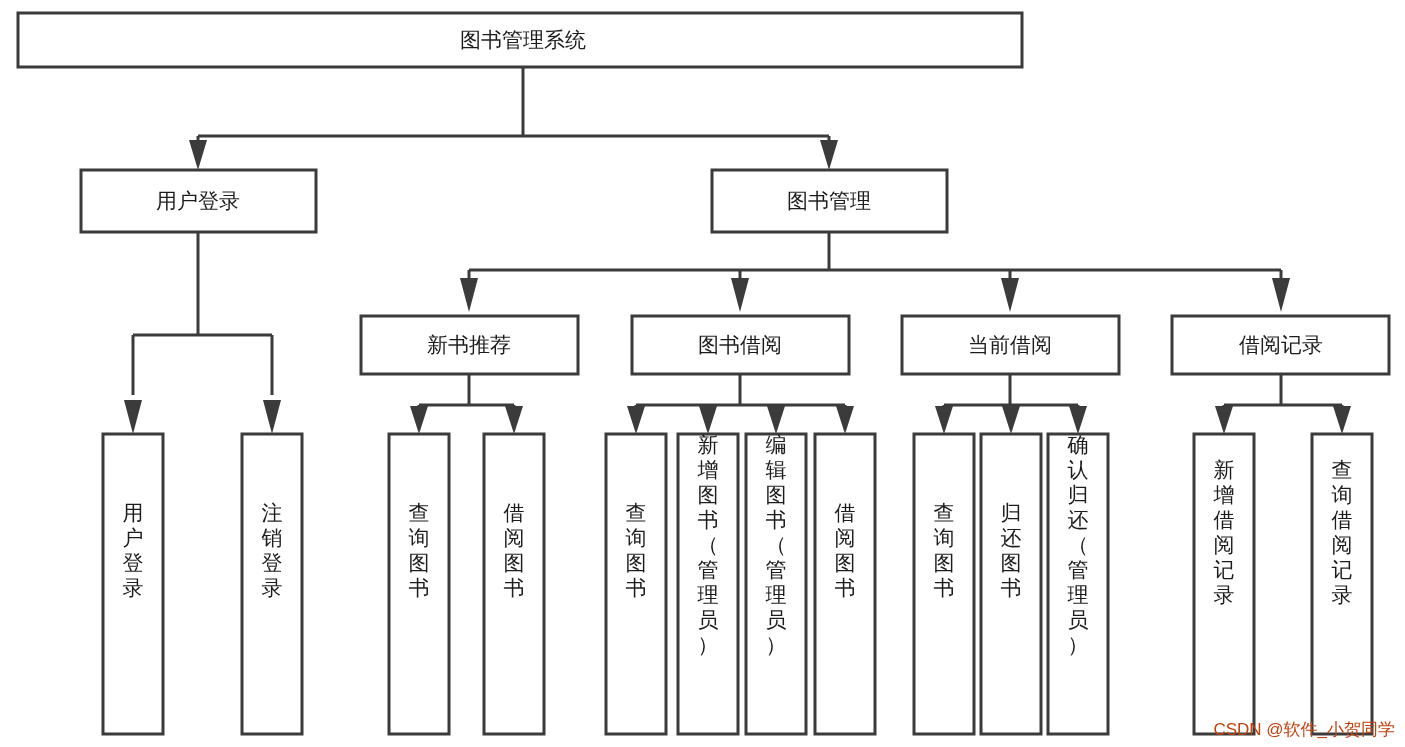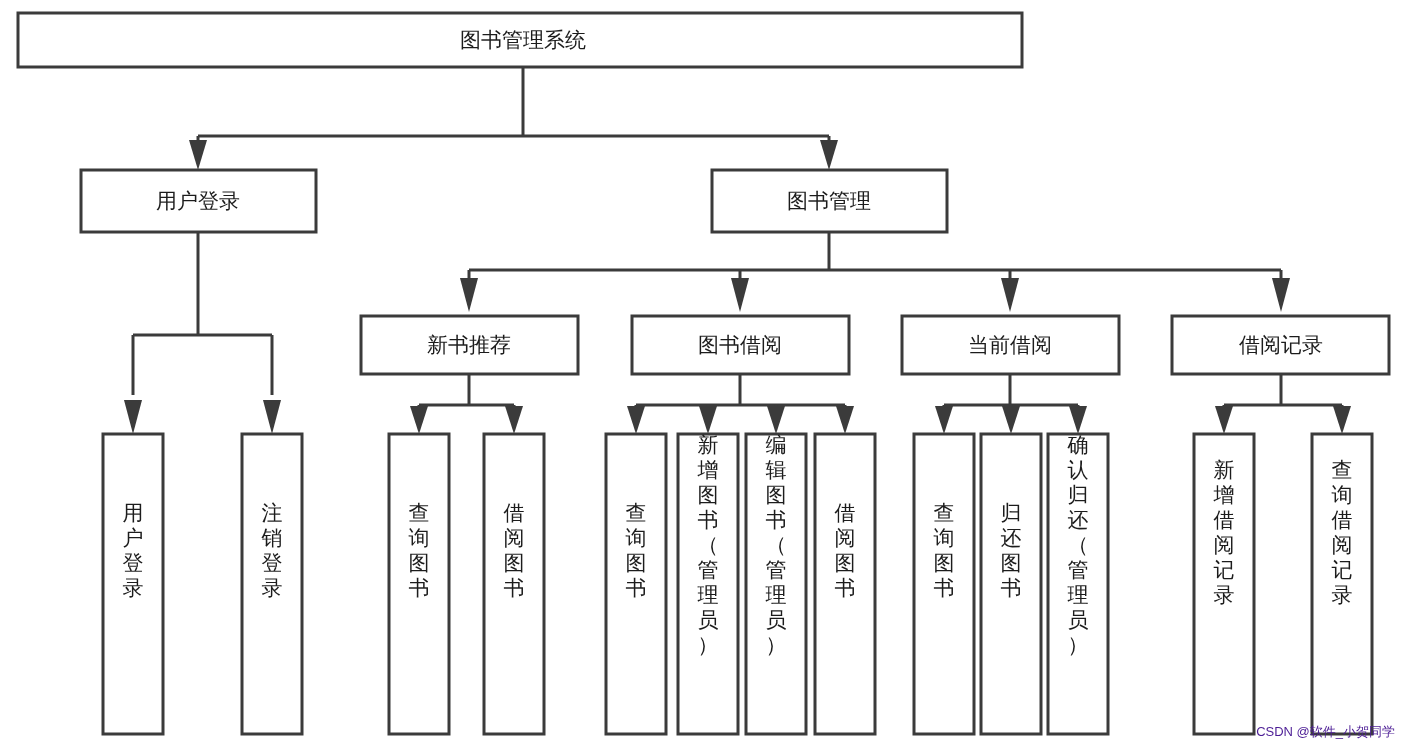--- a/index.html
+++ b/index.html
@@ -53,22 +53,22 @@
     font-family: "Liberation Sans", "DejaVu Sans", sans-serif;
     font-size: 21px;
     fill: #1c1c1c;
     text-anchor: middle;
   }
   .watermark {
     position: absolute;
     right: 10px;
     bottom: 6px;
     font-family: "Liberation Sans", "DejaVu Sans", sans-serif;
-    font-size: 13px;
-    color: #4c1d95;
+    font-size: 17px;
+    color: #c2410c;
     white-space: nowrap;
     user-select: none;
   }
 </style>
 </head>
 <body>
 
 <div id="diagram-root">
 
   <svg id="tree-svg" viewBox="0 0 1405 747" xmlns="http://www.w3.org/2000/svg">

